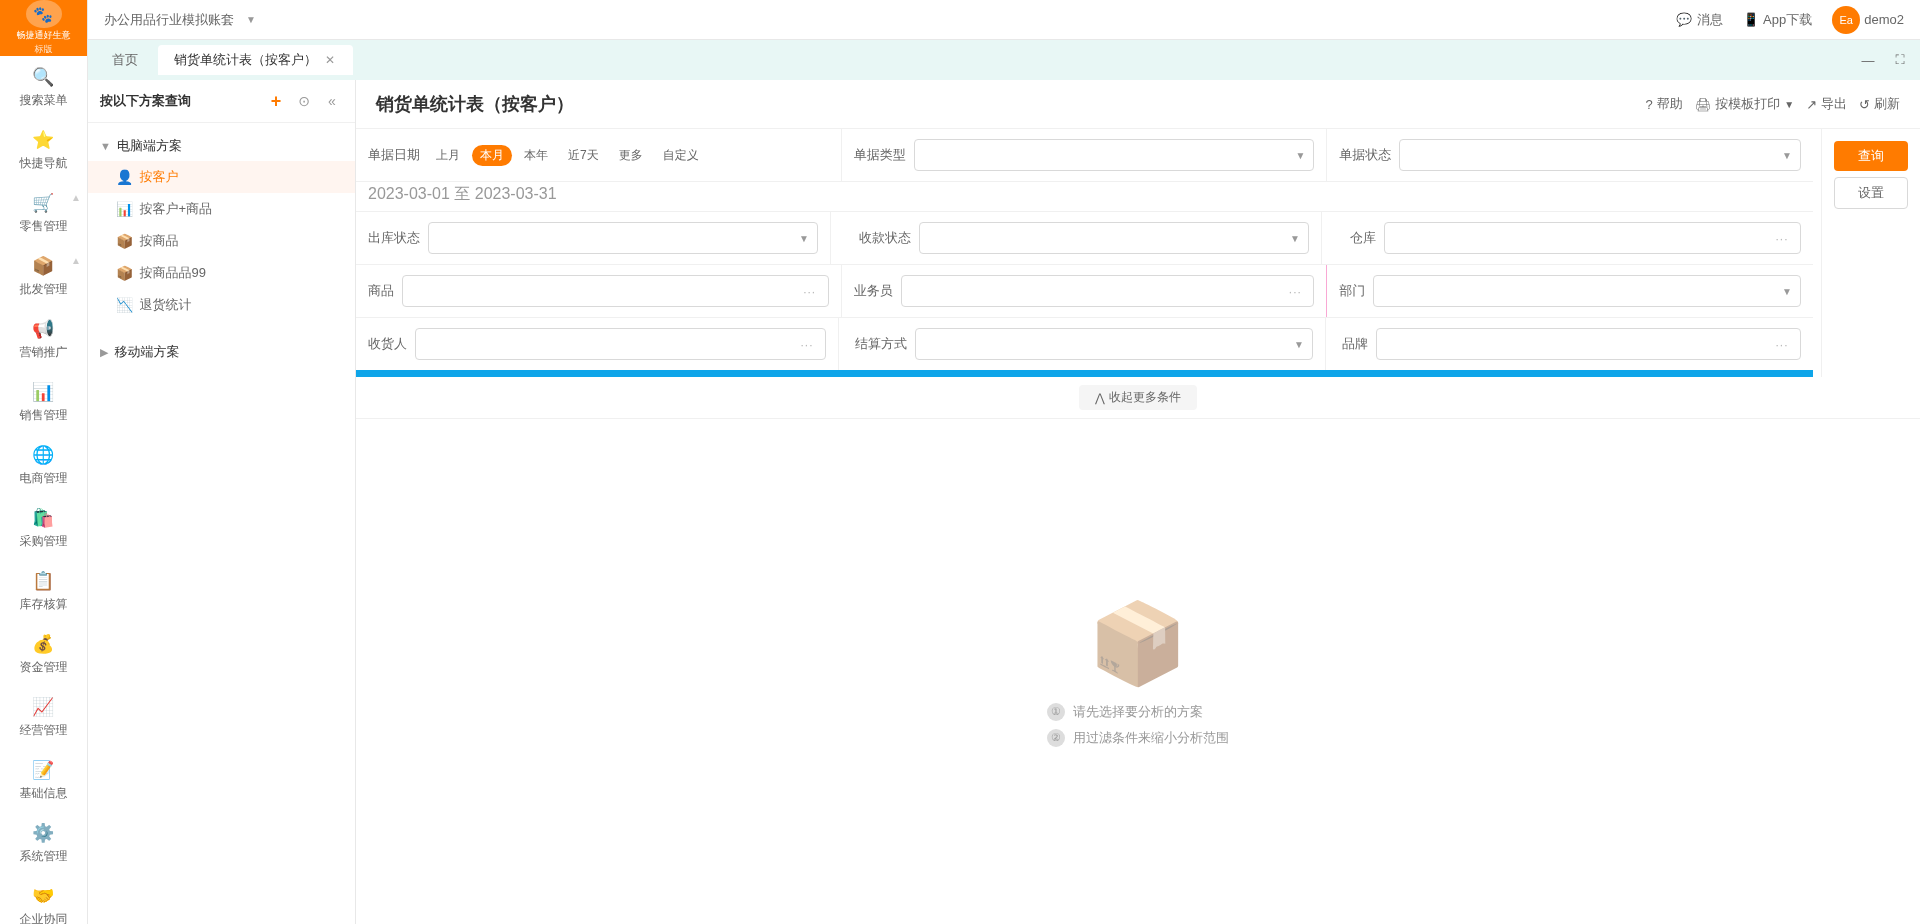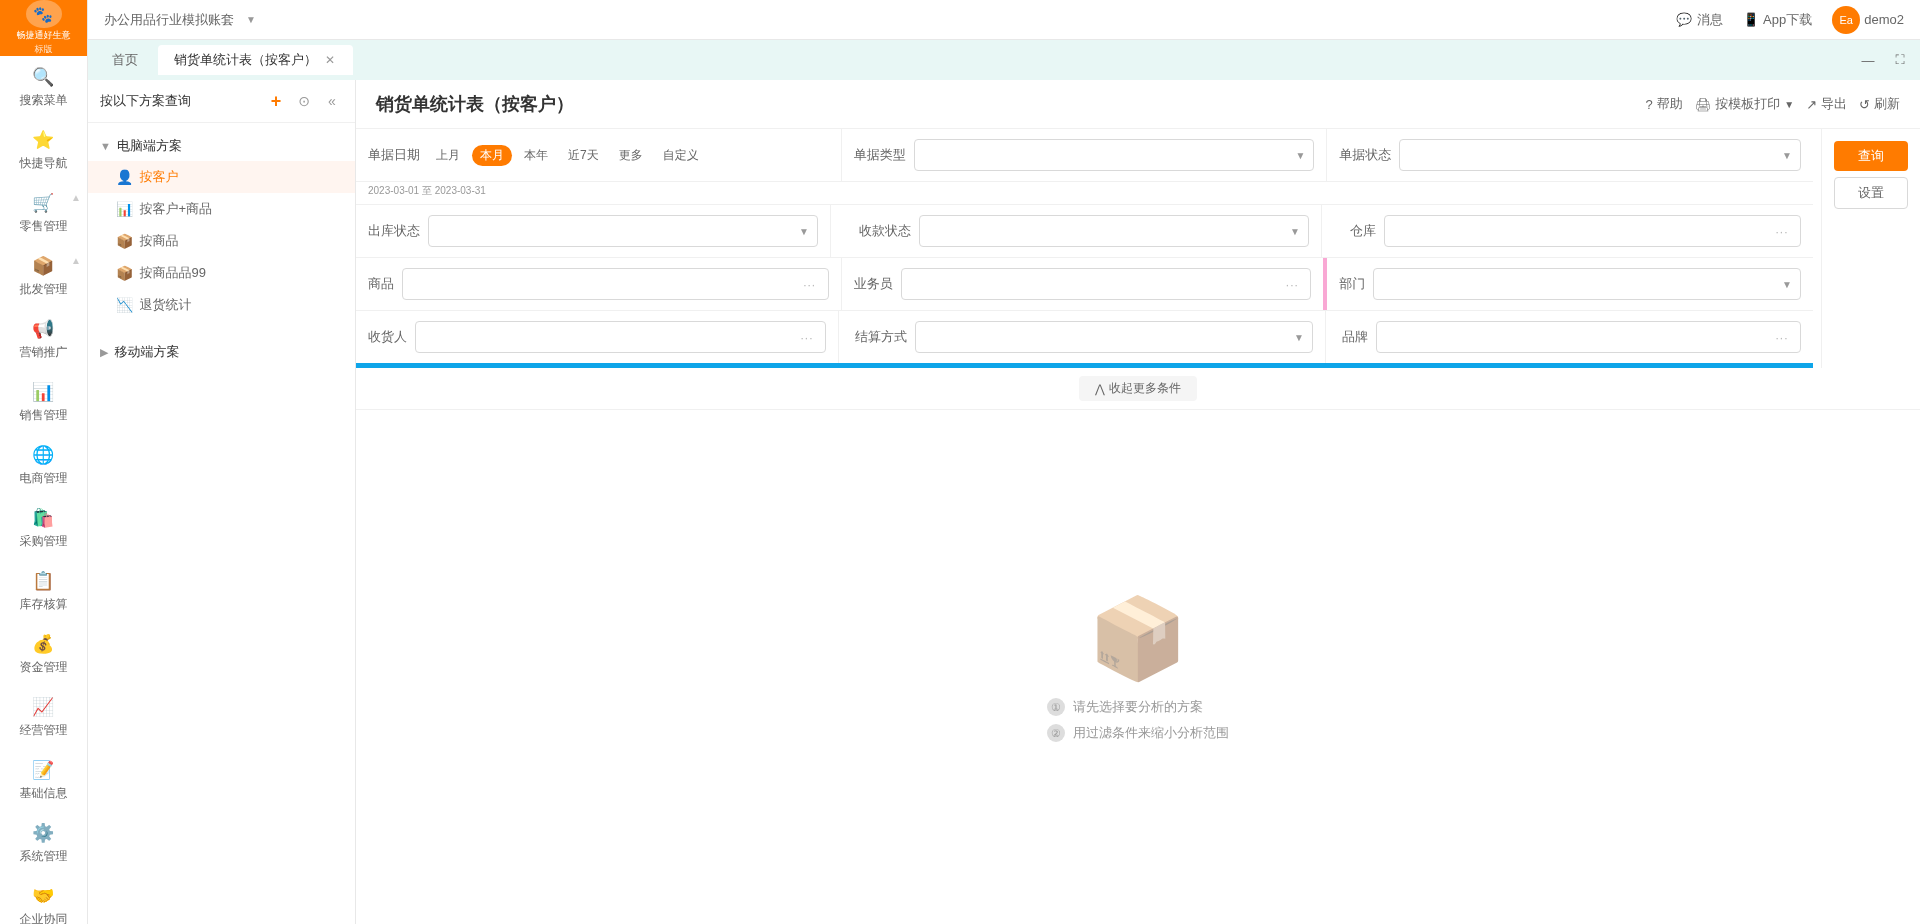--- a/index.html
+++ b/index.html
@@ -33,21 +33,21 @@
     .tab-close { font-size: 12px; color: #999; cursor: pointer; padding: 0 2px; }
     .tab-controls { margin-left: auto; display: flex; gap: 8px; }
     .tab-ctrl-btn { width: 24px; height: 24px; display: flex; align-items: center; justify-content: center; cursor: pointer; color: #666; }
 
     
     .page-content { flex: 1; display: flex; overflow: hidden; background: #fff; }
 
     
     .left-panel { width: 268px; border-right: 1px solid #e8e8e8; display: flex; flex-direction: column; flex-shrink: 0; background: #fff; }
     .left-panel-header { padding: 10px 12px; display: flex; align-items: center; justify-content: space-between; border-bottom: 1px solid #f0f0f0; }
-    .left-panel-title { font-size: 13px; color: #333; font-weight: 400; }
+    .left-panel-title { font-size: 13px; color: #333; font-weight: 700; }
     .left-panel-actions { display: flex; gap: 6px; align-items: center; }
     .left-panel-action { width: 22px; height: 22px; display: flex; align-items: center; justify-content: center; cursor: pointer; color: #999; font-size: 14px; }
     .tree-section { padding: 8px 0; }
     .tree-section-header { display: flex; align-items: center; padding: 6px 12px; font-size: 13px; color: #333; cursor: pointer; }
     .tree-section-icon { margin-right: 6px; color: #999; font-size: 11px; }
     .tree-item { display: flex; align-items: center; padding: 7px 12px 7px 28px; font-size: 13px; color: #666; cursor: pointer; gap: 6px; }
     .tree-item.active { color: #ff7b00; background: #fff5f0; }
     .tree-item-icon { font-size: 14px; color: #ccc; }
     .tree-item.active .tree-item-icon { color: #ff7b00; }
 
@@ -291,21 +291,21 @@
 
             <div style="display:flex;align-items:center;padding:10px 12px;gap:8px;">
               <span style="font-size:13px;color:#666;white-space:nowrap;">单据状态</span>
               <div class="filter-select" style="flex:1;">
                 <span class="placeholder"></span>
                 <span class="select-arrow">▼</span>
               </div>
             </div>
           </div>
 
-          <div style="padding:2px 12px 6px;font-size:10px;color:#999;border-bottom:1px solid #f0f0f0;">
+          <div style="padding:2px 12px 6px;font-size:16px;color:#999;border-bottom:1px solid #f0f0f0;">
             <span>2023-03-01 至 2023-03-31</span>
           </div>
 
           <div style="display:grid;grid-template-columns:1fr 1fr 1fr;gap:16px;border-bottom:1px solid #f0f0f0;">
             <div style="display:flex;align-items:center;padding:10px 12px;gap:8px;border-right:1px solid #f0f0f0;">
               <span style="font-size:13px;color:#666;white-space:nowrap;">出库状态</span>
               <div class="filter-select" style="flex:1;">
                 <span class="placeholder"></span>
                 <span class="select-arrow">▼</span>
               </div>
@@ -327,37 +327,37 @@
           </div>
 
           <div style="display:grid;grid-template-columns:1fr 1fr 1fr;gap:0;border-bottom:1px solid #f0f0f0;">
             <div style="display:flex;align-items:center;padding:10px 12px;gap:8px;border-right:1px solid #f0f0f0;">
               <span style="font-size:13px;color:#666;white-space:nowrap;">商品</span>
               <div class="filter-select" style="flex:1;">
                 <span class="placeholder"></span>
                 <span class="filter-dots">···</span>
               </div>
             </div>
-            <div style="display:flex;align-items:center;padding:10px 12px;gap:8px;border-right:4px solid #f9a8d4;">
+            <div style="display:flex;align-items:center;padding:10px 12px;gap:8px;border-right:1px solid #f9a8d4;">
               <span style="font-size:13px;color:#666;white-space:nowrap;">业务员</span>
               <div class="filter-select" style="flex:1;">
                 <span class="placeholder"></span>
                 <span class="filter-dots">···</span>
               </div>
             </div>
             <div style="display:flex;align-items:center;padding:10px 12px;gap:8px;">
               <span style="font-size:13px;color:#666;white-space:nowrap;">部门</span>
               <div class="filter-select" style="flex:1;">
                 <span class="placeholder"></span>
                 <span class="select-arrow">▼</span>
               </div>
             </div>
           </div>
 
-          <div style="display:grid;grid-template-columns:1fr 1fr 1fr;gap:4px;border-bottom:5px solid #0ea5e9;">
+          <div style="display:grid;grid-template-columns:1fr 1fr 1fr;gap:4px;border-bottom:7px solid #0ea5e9;">
             <div style="display:flex;align-items:center;padding:10px 12px;gap:8px;border-right:1px solid #f0f0f0;">
               <span style="font-size:13px;color:#666;white-space:nowrap;">收货人</span>
               <div class="filter-select" style="flex:1;">
                 <span class="placeholder"></span>
                 <span class="filter-dots">···</span>
               </div>
             </div>
             <div style="display:flex;align-items:center;padding:10px 12px;gap:8px;border-right:1px solid #f0f0f0;">
               <span style="font-size:13px;color:#666;white-space:nowrap;">结算方式</span>
               <div class="filter-select" style="flex:1;">

